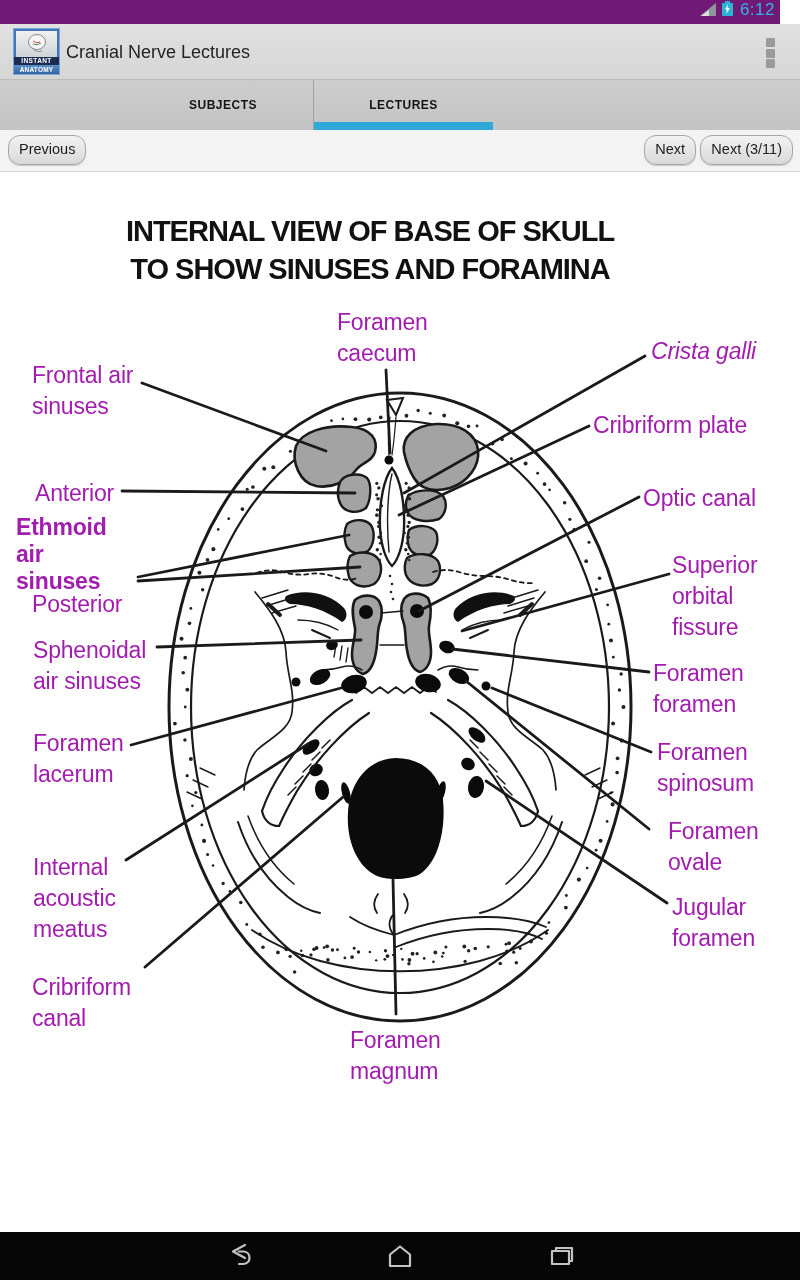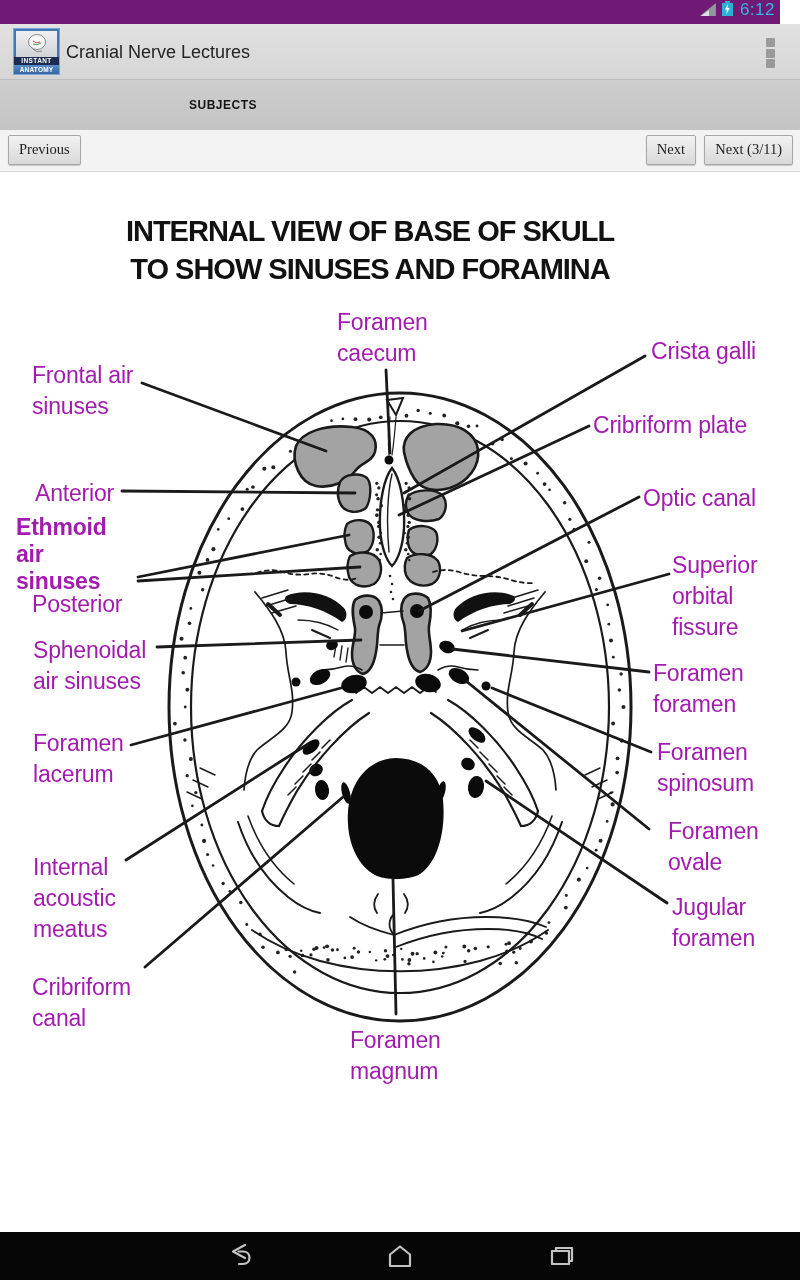--- a/index.html
+++ b/index.html
@@ -44,23 +44,23 @@
   .tab-strip{position:absolute;left:133px;top:0;height:50px;display:flex;}
   .tab{position:relative;width:180px;height:50px;line-height:50px;text-align:center;
        font-size:12px;font-weight:bold;color:#141414;letter-spacing:.5px;box-sizing:border-box;cursor:pointer;}
   .tab + .tab{border-left:1px solid #a2a2a2;}
   .tab.active::after{content:"";position:absolute;left:0;right:0;bottom:0;height:8px;background:#2fa9d8;}
 
   
   .toolbar{position:absolute;left:0;top:130px;width:800px;height:42px;background:#f3f3f3;
            border-bottom:1px solid #d8d8d8;box-sizing:border-box;}
   .btn{position:absolute;top:5px;height:28px;line-height:26px;padding:0 10px;
-       background:linear-gradient(#f2f2f2,#d9d9d9);border:1px solid #a6a6a6;border-radius:2px;
+       background:linear-gradient(#f2f2f2,#d9d9d9);border:1px solid #a6a6a6;border-radius:12px;
        font-size:14.5px;color:#1d1d1d;box-shadow:0 1px 1px rgba(0,0,0,.18);cursor:pointer;
-       font-family:Liberation Serif, serif;}
+       font-family:Liberation Sans, sans-serif;}
   .btn-prev{left:8px;}
   .btn-pause{right:104px;}
   .btn-next{right:7px;}
 
   
   .content{position:absolute;left:0;top:172px;width:800px;height:1060px;background:#fff;}
   .art{position:absolute;left:0;top:0;width:800px;height:1280px;pointer-events:none;}
   .fig-title{position:absolute;top:212px;left:0;width:740px;text-align:center;
              font-size:29px;font-weight:bold;line-height:38px;color:#111;letter-spacing:-1px;}
   .fig-label{position:absolute;font-size:23px;line-height:31px;color:#a21caf;white-space:nowrap;letter-spacing:-0.2px;}
@@ -106,20 +106,21 @@
   <div class="overflow">
     <div class="dot"></div>
       <div class="dot"></div>
       <div class="dot"></div>
   </div>
 </div>
 
 <div class="tab-bar">
   <div class="tab-strip">
     <div class="tab">SUBJECTS</div>
+    <div class="tab active">LECTURES</div>
   </div>
 </div>
 
 <div class="toolbar">
   <div class="btn btn-prev">Previous</div>
   <div class="btn btn-pause">Next</div>
   <div class="btn btn-next">Next (3/11)</div>
 </div>
 
 <div class="content"></div>
@@ -419,21 +420,21 @@
 
 <div class="fig-title">
   <div>INTERNAL VIEW OF BASE OF SKULL</div>
   <div>TO SHOW SINUSES AND FORAMINA</div>
 </div>
 <div id="labels">
     <div class="fig-label" style="left: 337px; top: 307px;">
       <div>Foramen</div>
       <div>caecum</div>
     </div>
-    <div class="fig-label" style="left: 651px; top: 336px;">
+    <div class="fig-label" style="left: 651px; top: 336px; font-style: italic;">
       <div>Crista galli</div>
     </div>
     <div class="fig-label" style="left: 32px; top: 360px;">
       <div>Frontal air</div>
       <div>sinuses</div>
     </div>
     <div class="fig-label" style="left: 593px; top: 410px;">
       <div>Cribriform plate</div>
     </div>
     <div class="fig-label" style="left: 35px; top: 478px;">

